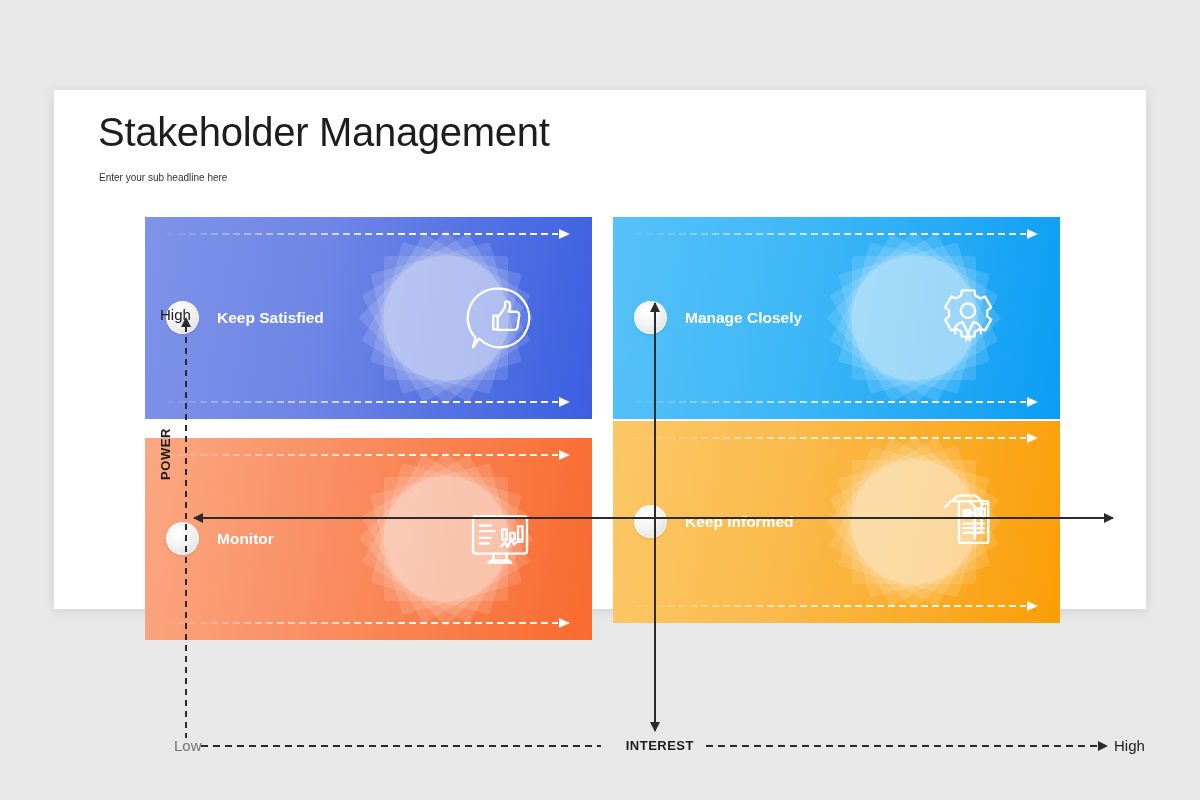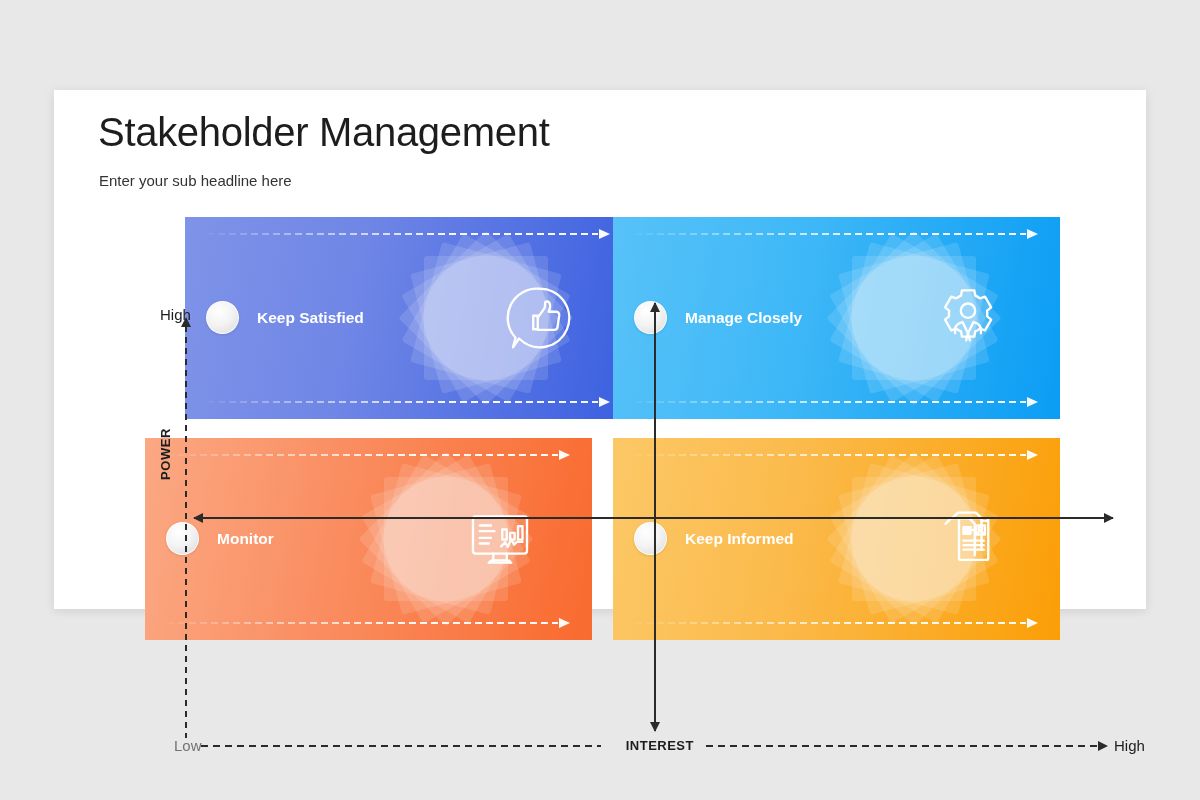--- a/index.html
+++ b/index.html
@@ -31,21 +31,21 @@
     font-size: 40px;
     font-weight: 400;
     color: #1d1d1d;
     letter-spacing: -0.3px;
     white-space: nowrap;
   }
   #page-subtitle {
     position: absolute;
     left: 45px;
     top: 82px;
-    font-size: 15px;
+    font-size: 10px;
     font-weight: 400;
     color: #333333;
     white-space: nowrap;
     text-align: center;
   }
 
   
   #matrix {
     position: absolute;
     left: 91px;   
@@ -56,23 +56,23 @@
 
   .quad {
     position: absolute;
     width: 447px;
     height: 202px;
     overflow: hidden;
   }
   .q-tl { left: 0;    top: 0; }
   .q-tr { left: 468px; top: 0; }
   .q-bl { left: 0;    top: 221px; }
-  .q-br { left: 468px; top: 221px; }
-
-  .q-tl { background: linear-gradient(100deg, #7f93e8 0%, #6f86e6 38%, #3a5fe0 100%); margin-left: 40px; }
+  .q-br { left: 468px; top: 204px; }
+
+  .q-tl { background: linear-gradient(100deg, #7f93e8 0%, #6f86e6 38%, #3a5fe0 100%); }
   .q-tr { background: linear-gradient(100deg, #57c2f8 0%, #3fb8f7 40%, #0b9df4 100%); }
   .q-bl { background: linear-gradient(100deg, #fba883 0%, #fa8f63 40%, #f96a2e 100%); text-decoration: underline; }
   .q-br { background: linear-gradient(100deg, #fcc867 0%, #fbba4b 40%, #fb9e06 100%); }
 
   
   .burst {
     position: absolute;
     right: 58px;
     top: 50%;
     width: 176px;

